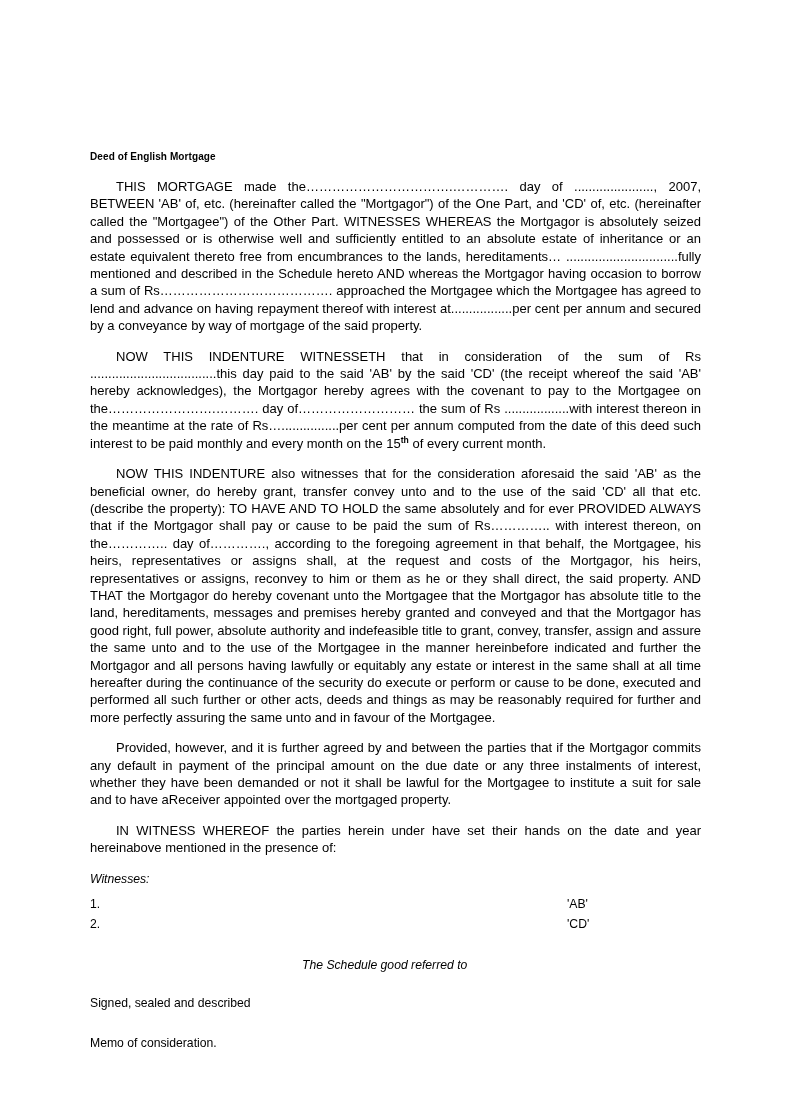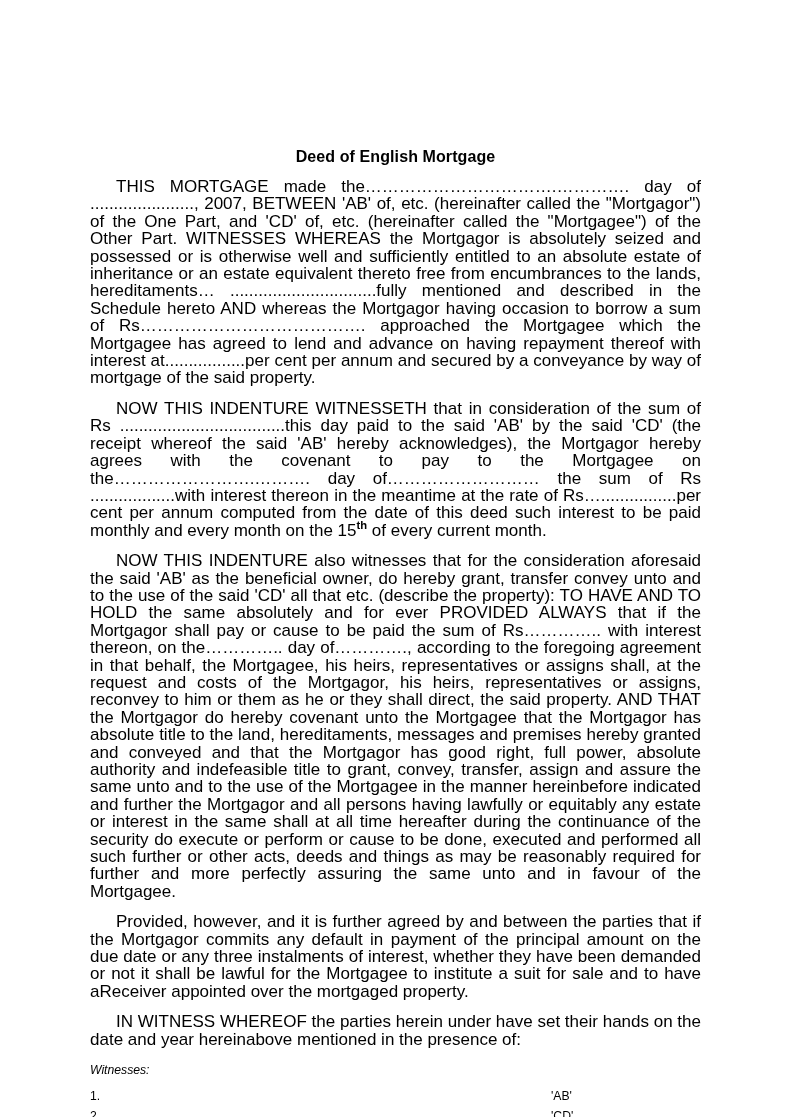--- a/index.html
+++ b/index.html
@@ -20,29 +20,28 @@
     overflow: hidden;
     box-sizing: border-box;
   }
   .doc-body {
     position: absolute;
     left: 90px;
     top: 150px;
     width: 611px;
   }
   .doc-title {
-    font-size: 16px;
+    font-size: 10px;
     font-weight: bold;
     line-height: 14px;
     letter-spacing: 0.1px;
     margin: 0 0 14px 0;
-    text-align: center;
   }
   .para {
-    font-size: 17px;
+    font-size: 13px;
     line-height: 17.4px;
     text-align: justify;
     text-justify: inter-word;
     margin: 0 0 13px 0;
     text-indent: 26px;
     hyphens: none;
     word-spacing: 0px;
   }
   .para.last-full {
     margin-bottom: 14px;
@@ -65,21 +64,21 @@
     line-height: 17.4px;
     height: 20px;
   }
   .witness-num {
     position: absolute;
     left: 0;
     top: 0;
   }
   .witness-party {
     position: absolute;
-    left: 461px;
+    left: 477px;
     top: 0;
   }
   .schedule-line {
     font-size: 12.2px;
     line-height: 17.4px;
     font-style: italic;
     margin: 21px 0 0 0;
     padding-left: 212px;
   }
   .signed-line {

